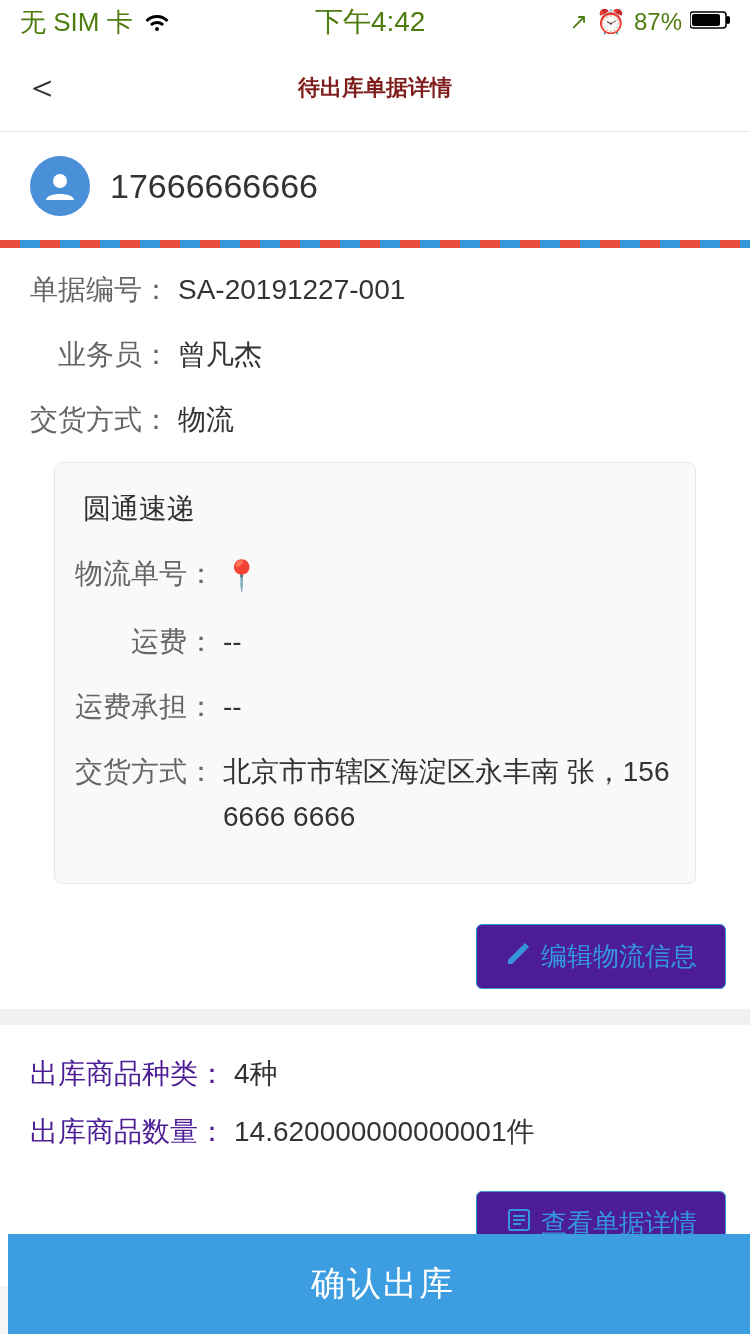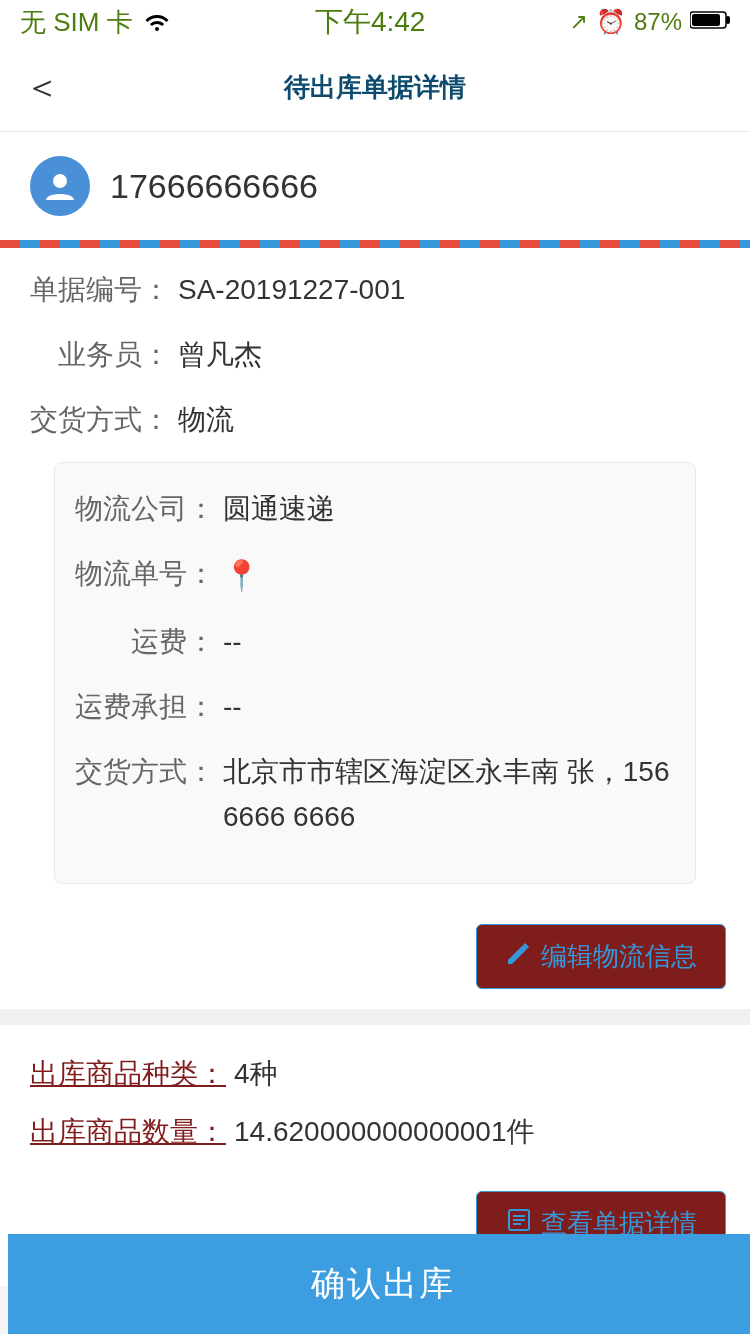--- a/index.html
+++ b/index.html
@@ -49,23 +49,23 @@
       border-bottom: 1px solid #e8e8e8;
     }
     .nav-back {
       position: absolute;
       left: 24px;
       font-size: 36px;
       color: #333;
       cursor: pointer;
     }
     .nav-title {
-      font-size: 26px;
+      font-size: 22px;
       font-weight: 600;
-      color: #0c4a6e;
+      color: #7f1d1d;
     }
 
     
     .customer-section {
       background: #fff;
       padding: 24px 30px;
       display: flex;
       align-items: center;
       gap: 20px;
       margin-bottom: 0;
@@ -159,21 +159,21 @@
     
     .edit-logistics-btn {
       display: flex;
       justify-content: flex-end;
       padding: 0 24px 20px 24px;
       background: #fff;
     }
     .btn-outline {
       border: 1px solid #3498db;
       color: #3498db;
-      background: #7f1d1d;
+      background: #4c1d95;
       border-radius: 6px;
       padding: 14px 28px;
       font-size: 26px;
       display: flex;
       align-items: center;
       gap: 8px;
       cursor: pointer;
     }
 
     
@@ -185,26 +185,25 @@
     
     .goods-section {
       background: #fff;
       padding: 30px 30px 20px 30px;
     }
     .goods-row {
       display: flex;
       margin-bottom: 20px;
     }
     .goods-label {
-      color: #7f1d1d;
+      color: #4c1d95;
       font-size: 28px;
       min-width: 160px;
       text-align: right;
       flex-shrink: 0;
-      text-decoration: underline;
     }
     .goods-value {
       color: #333;
       font-size: 28px;
       margin-left: 8px;
     }
 
     
     .view-detail-btn {
       display: flex;
@@ -304,21 +303,20 @@
       <span class="info-label">业务员：</span>
       <span class="info-value">曾凡杰</span>
     </div>
     <div class="info-row">
       <span class="info-label">交货方式：</span>
       <span class="info-value">物流</span>
     </div>
 
     <div class="logistics-section">
       <div class="logistics-row">
-        <span class="logistics-label">物流公司：</span>
         <span class="logistics-value">圆通速递</span>
       </div>
       <div class="logistics-row">
         <span class="logistics-label">物流单号：</span>
         <span class="logistics-value">
           <span class="tracking-icon">📍</span>
         </span>
       </div>
       <div class="logistics-row">
         <span class="logistics-label">运费：</span>

